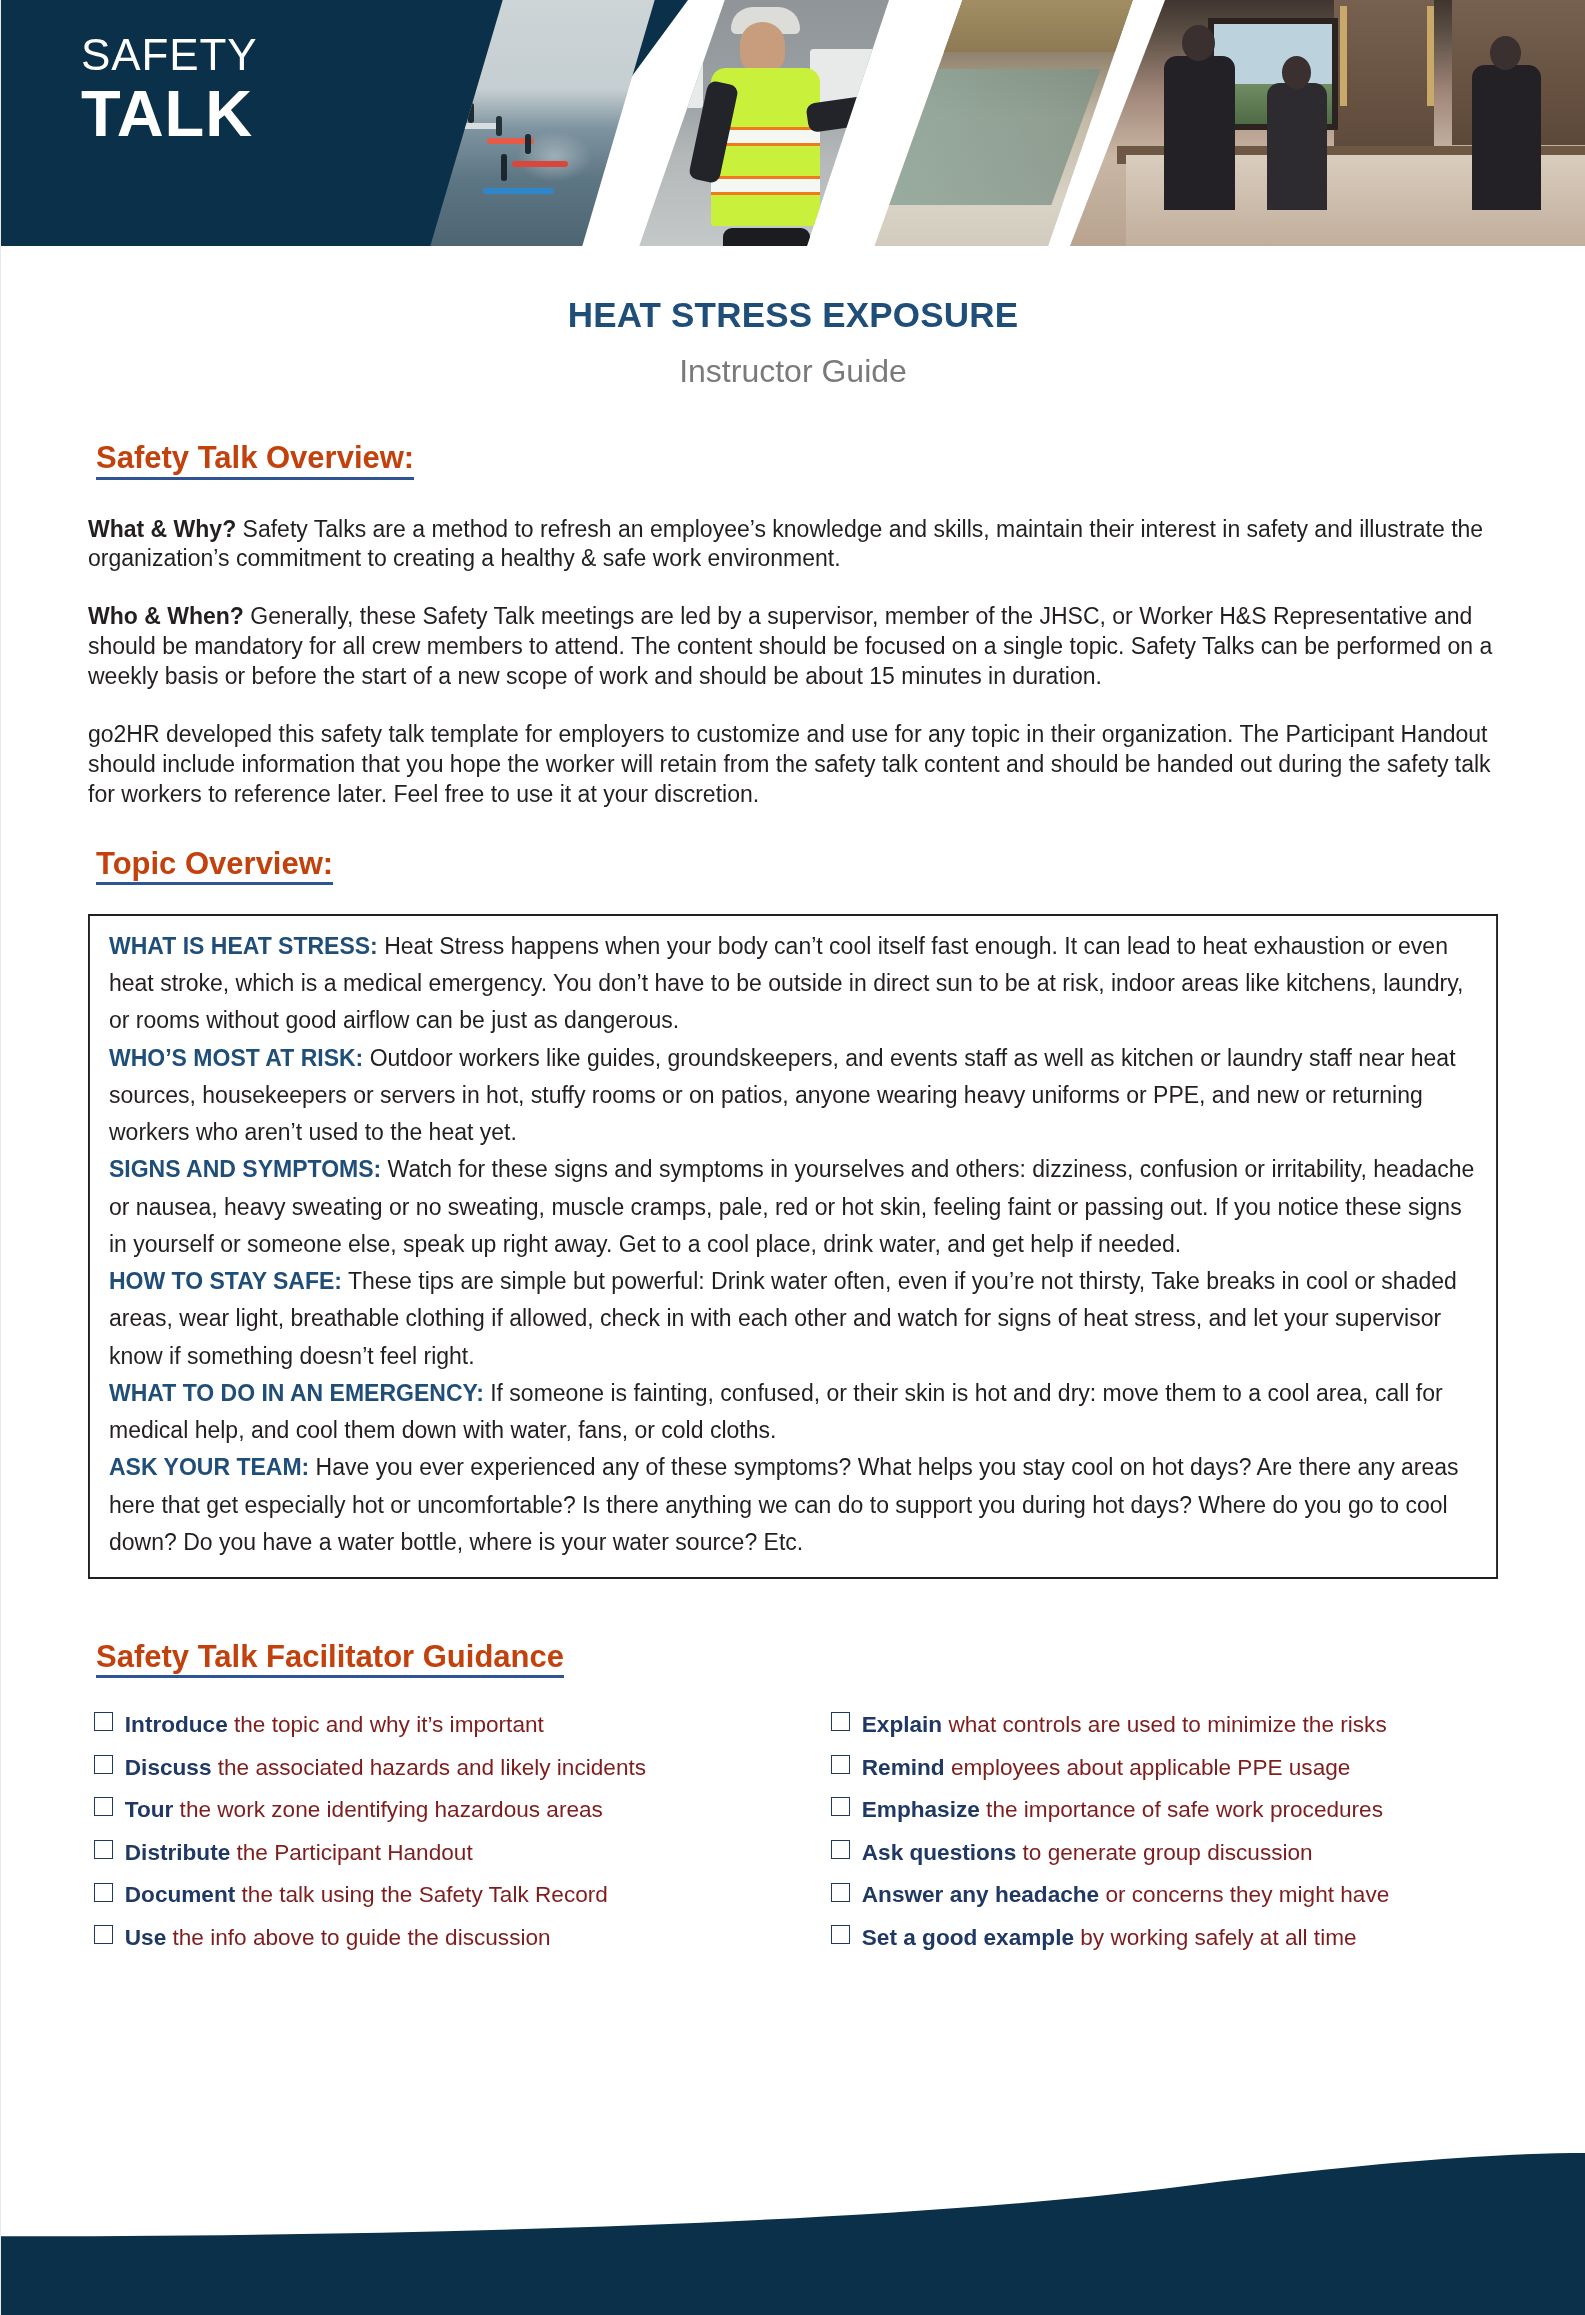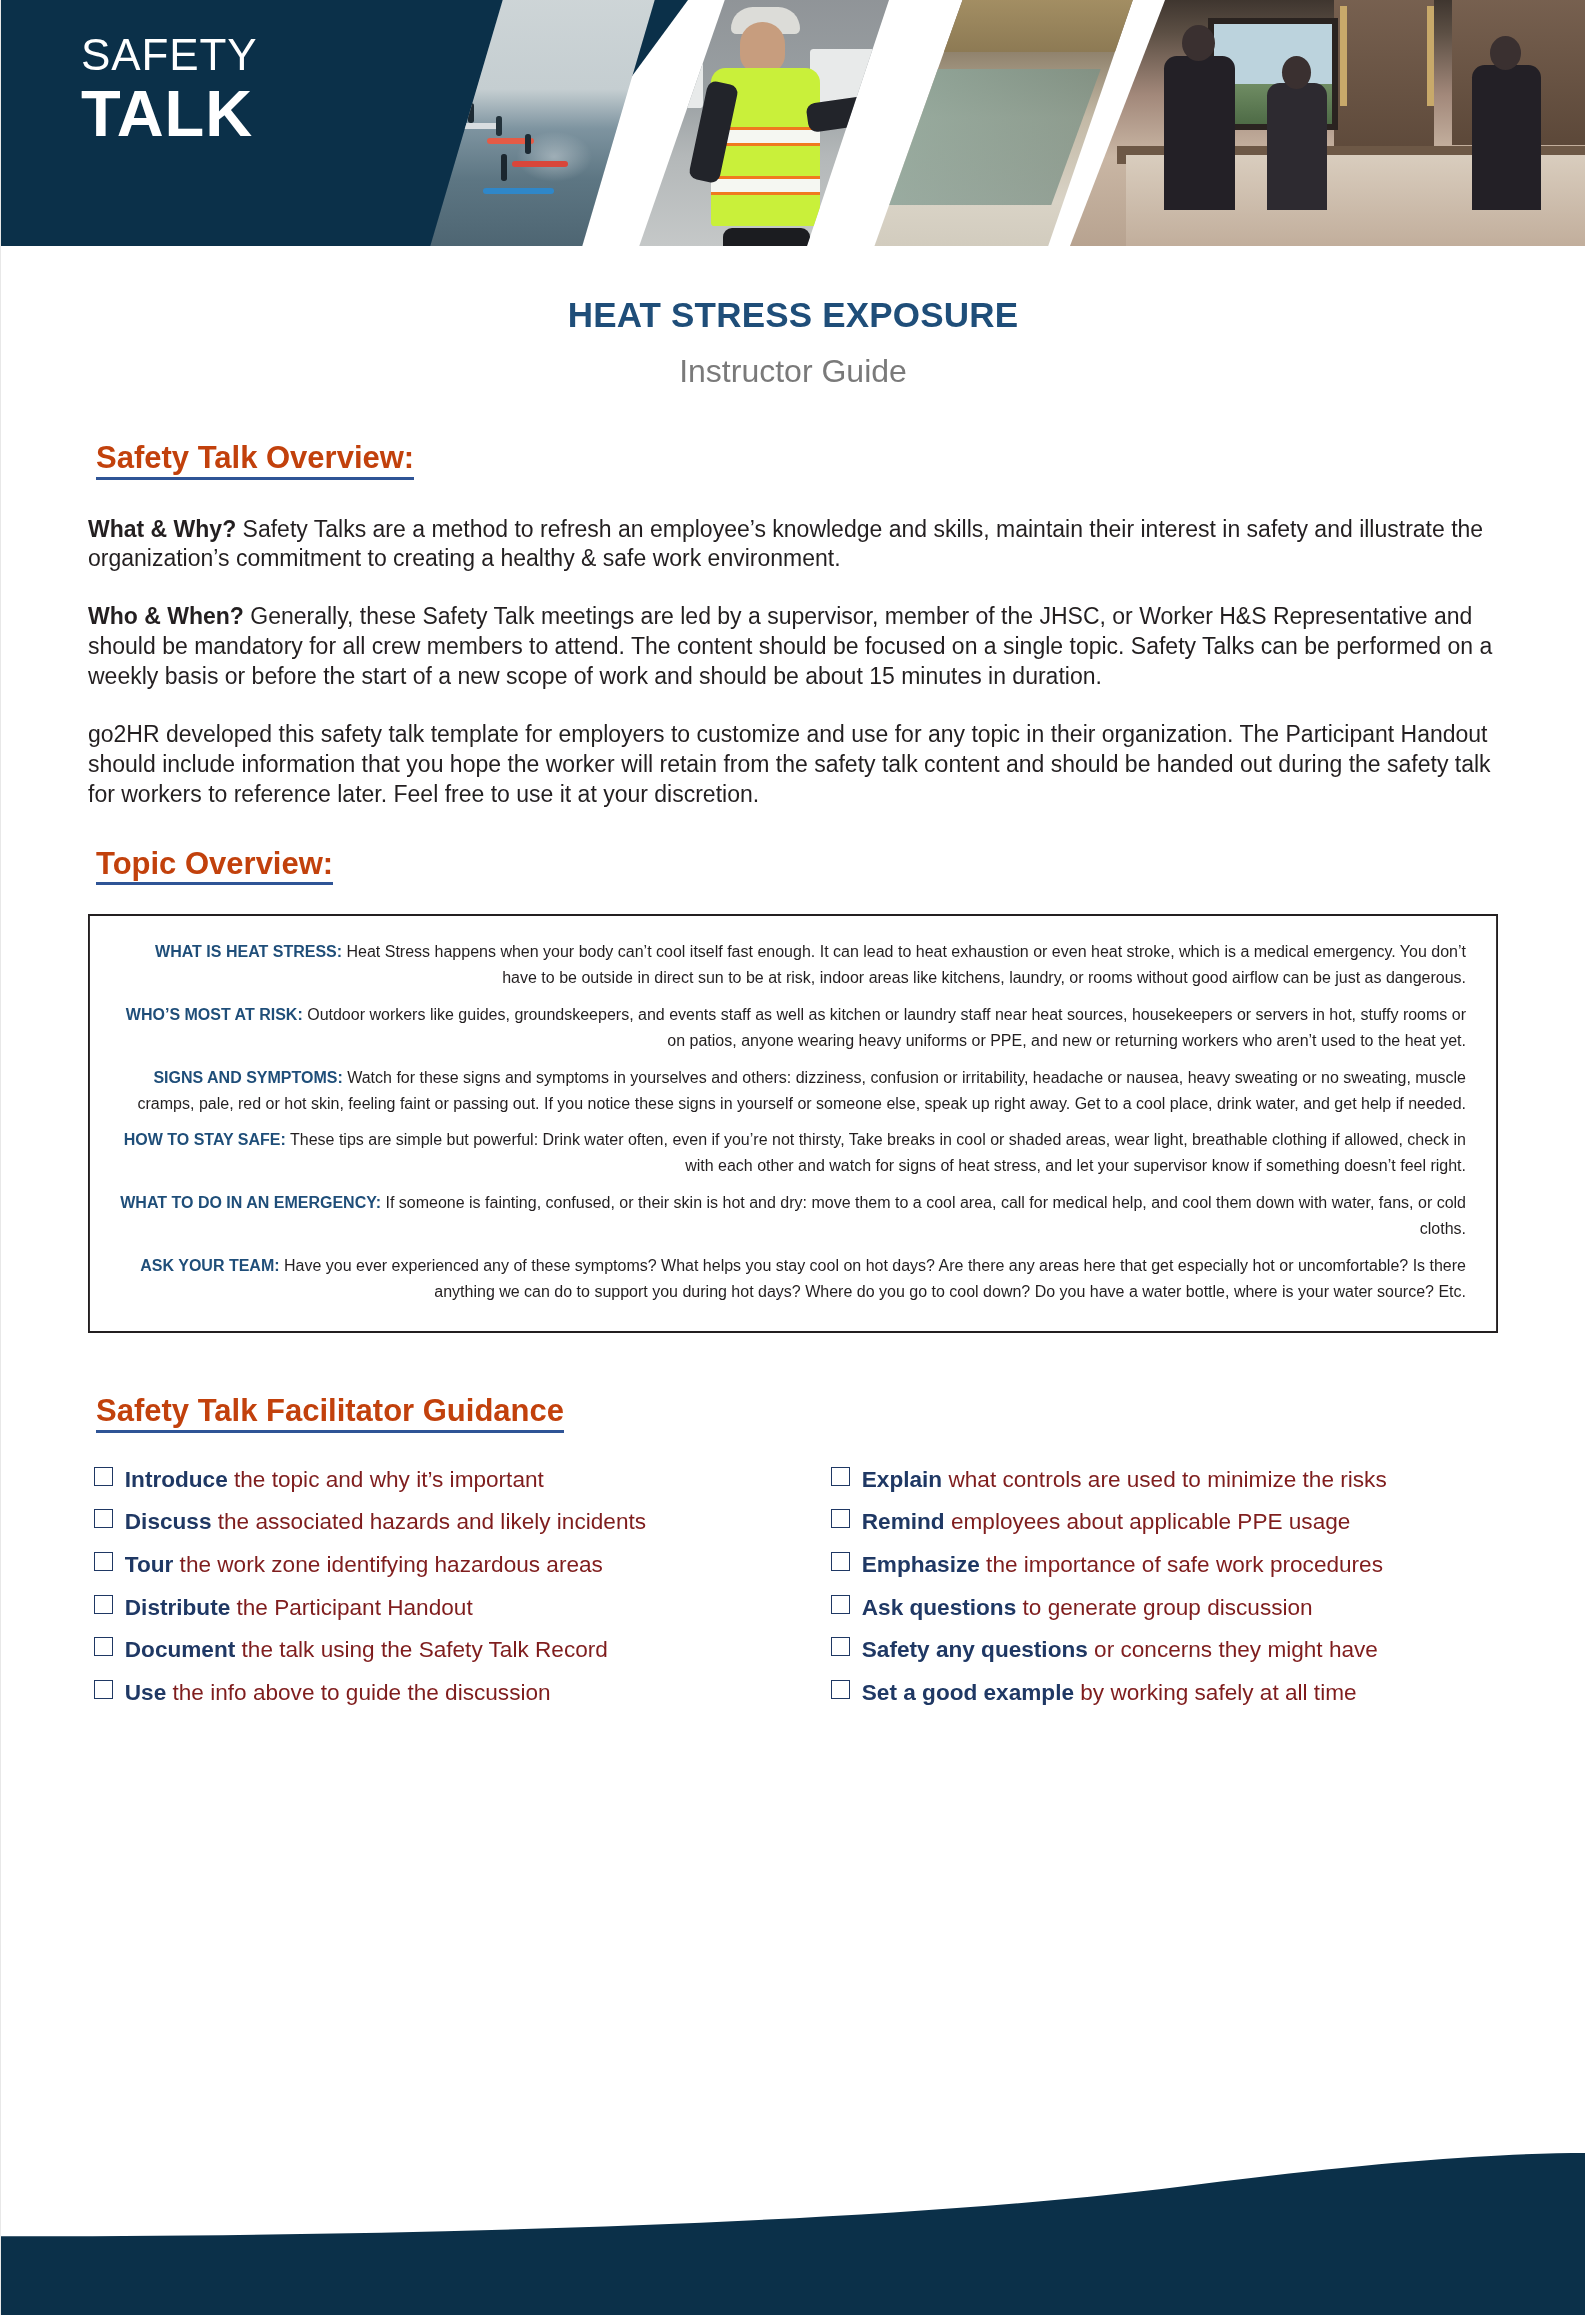--- a/index.html
+++ b/index.html
@@ -265,24 +265,23 @@
   
   .topic-box {
     margin: 21px 88px 0 88px;
     border: 1.8px solid #231f20;
     box-shadow: 0 0 0 0.9px #231f20 inset;
     padding: 12.7px 20px 16.3px 20px;
     max-width: 1375px;
   }
   .topic-p {
     color: #231f20;
-    font-size: 16px;
+    font-size: 23px;
     line-height: 1.62;
-    margin: 11px;
-    text-align: right;
+    margin: 0;
   }
   .topic-p .lbl {
     color: #1f4e79;
     font-weight: 700;
   }
 
   
   .facilitator-head-wrap {
     margin-left: 88px;
     margin-top: 52px;
@@ -485,21 +484,21 @@
       <li>
           <span class="cb"></span>
           <span><span class="ck-strong">Emphasize</span><span class="ck-rest"> the importance of safe work procedures</span></span>
         </li>
       <li>
           <span class="cb"></span>
           <span><span class="ck-strong">Ask questions</span><span class="ck-rest"> to generate group discussion</span></span>
         </li>
       <li>
           <span class="cb"></span>
-          <span><span class="ck-strong">Safety any questions</span><span class="ck-rest"> or concerns they might have</span></span>
+          <span><span class="ck-strong">Answer any headache</span><span class="ck-rest"> or concerns they might have</span></span>
         </li>
       <li>
           <span class="cb"></span>
           <span><span class="ck-strong">Set a good example</span><span class="ck-rest"> by working safely at all time</span></span>
         </li>
     </ul>
   </div>
 </div>
 
 <div class="footer">

